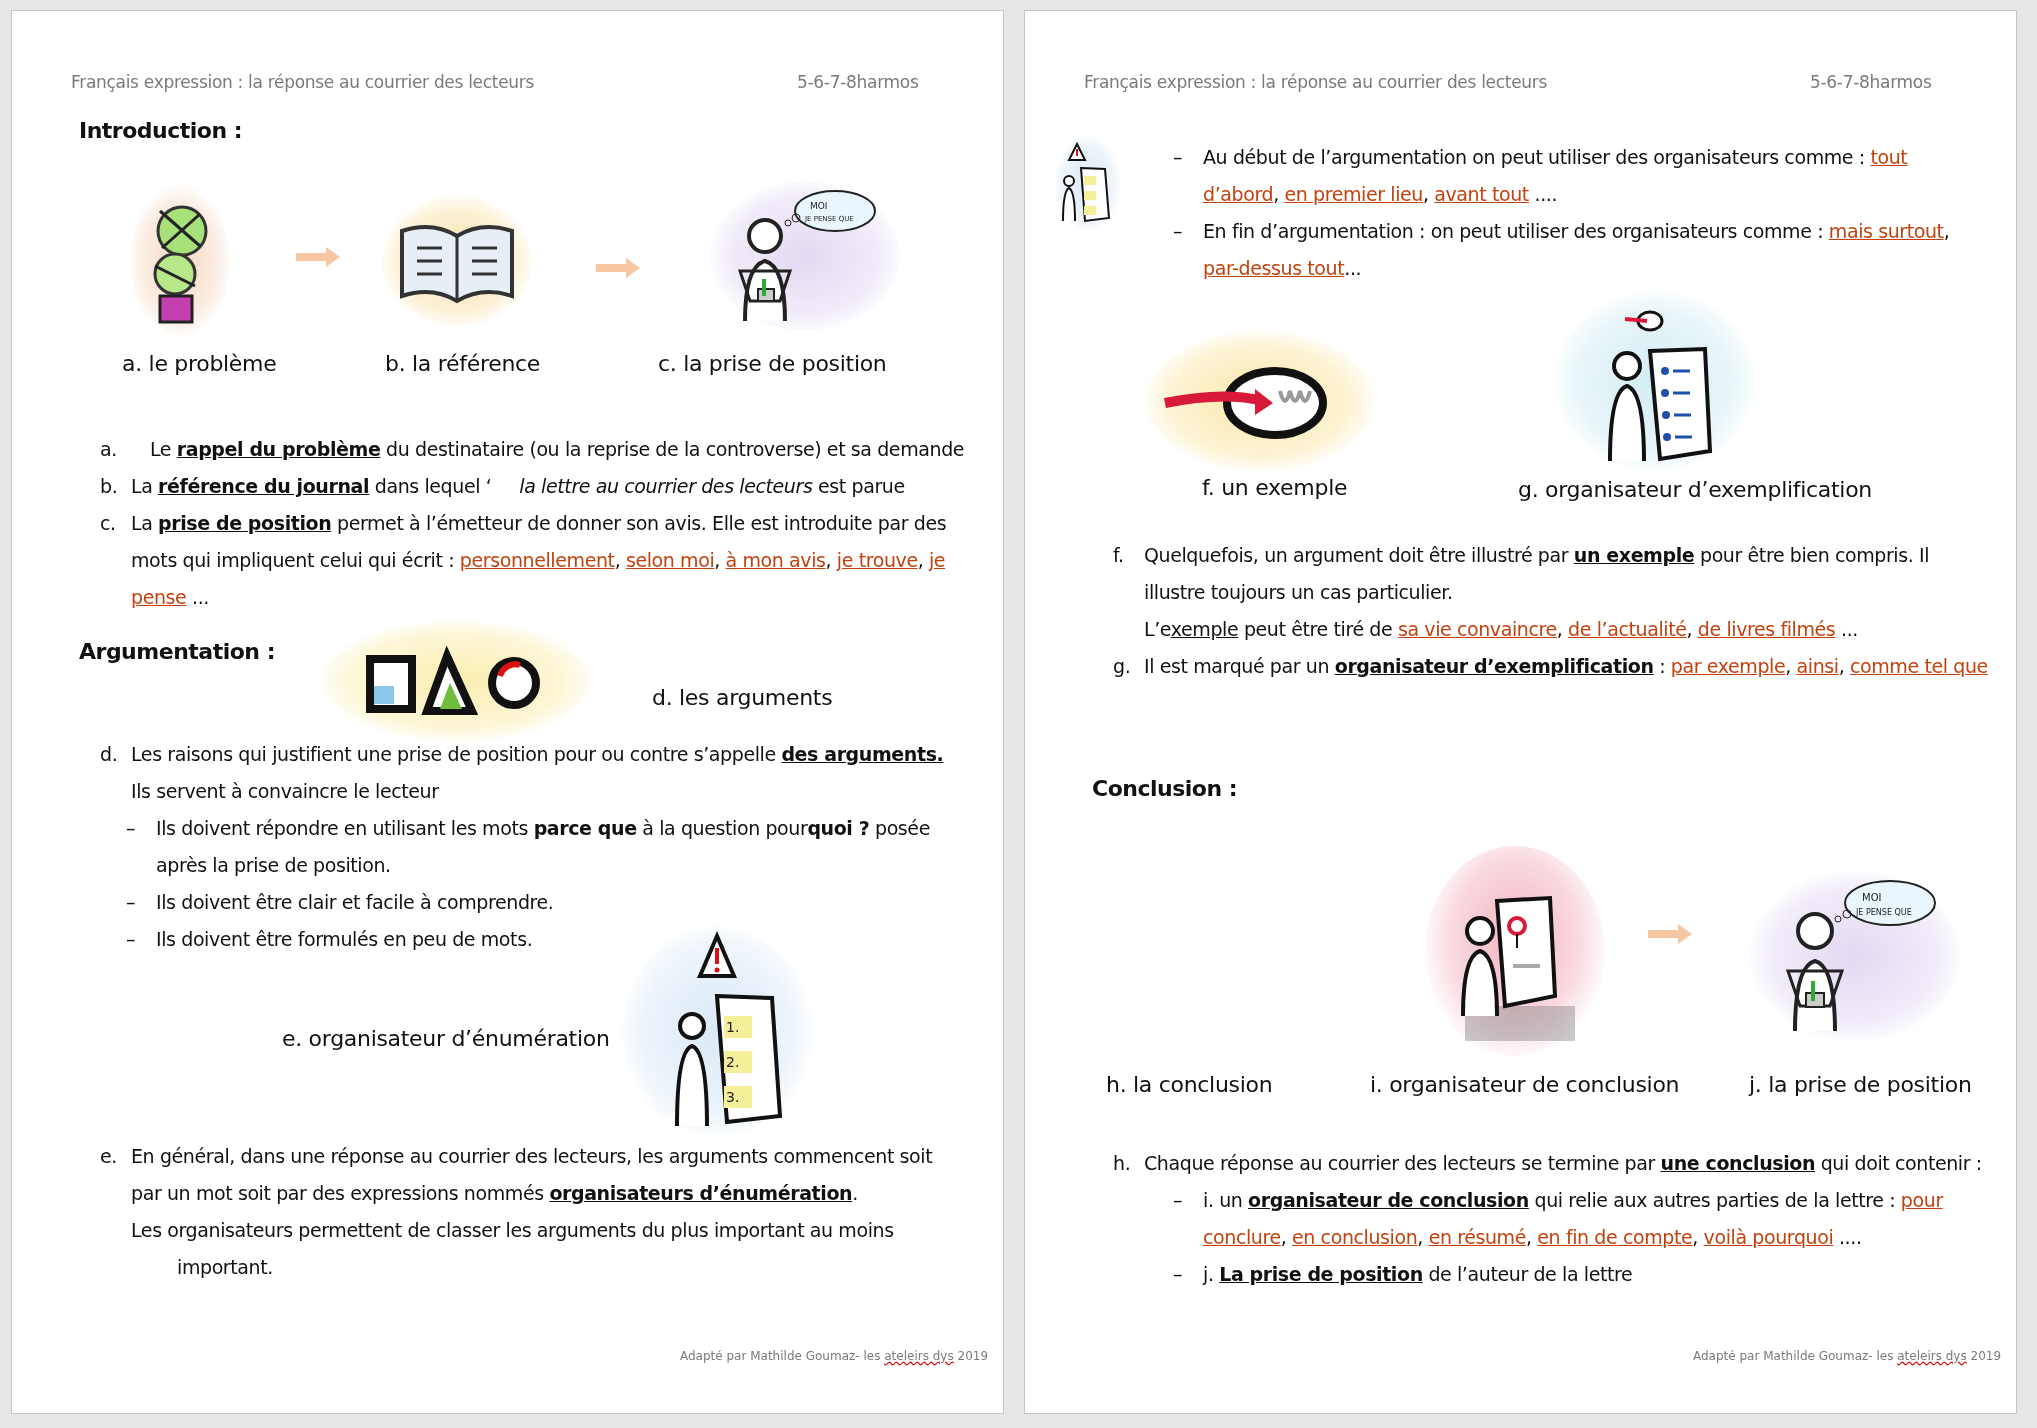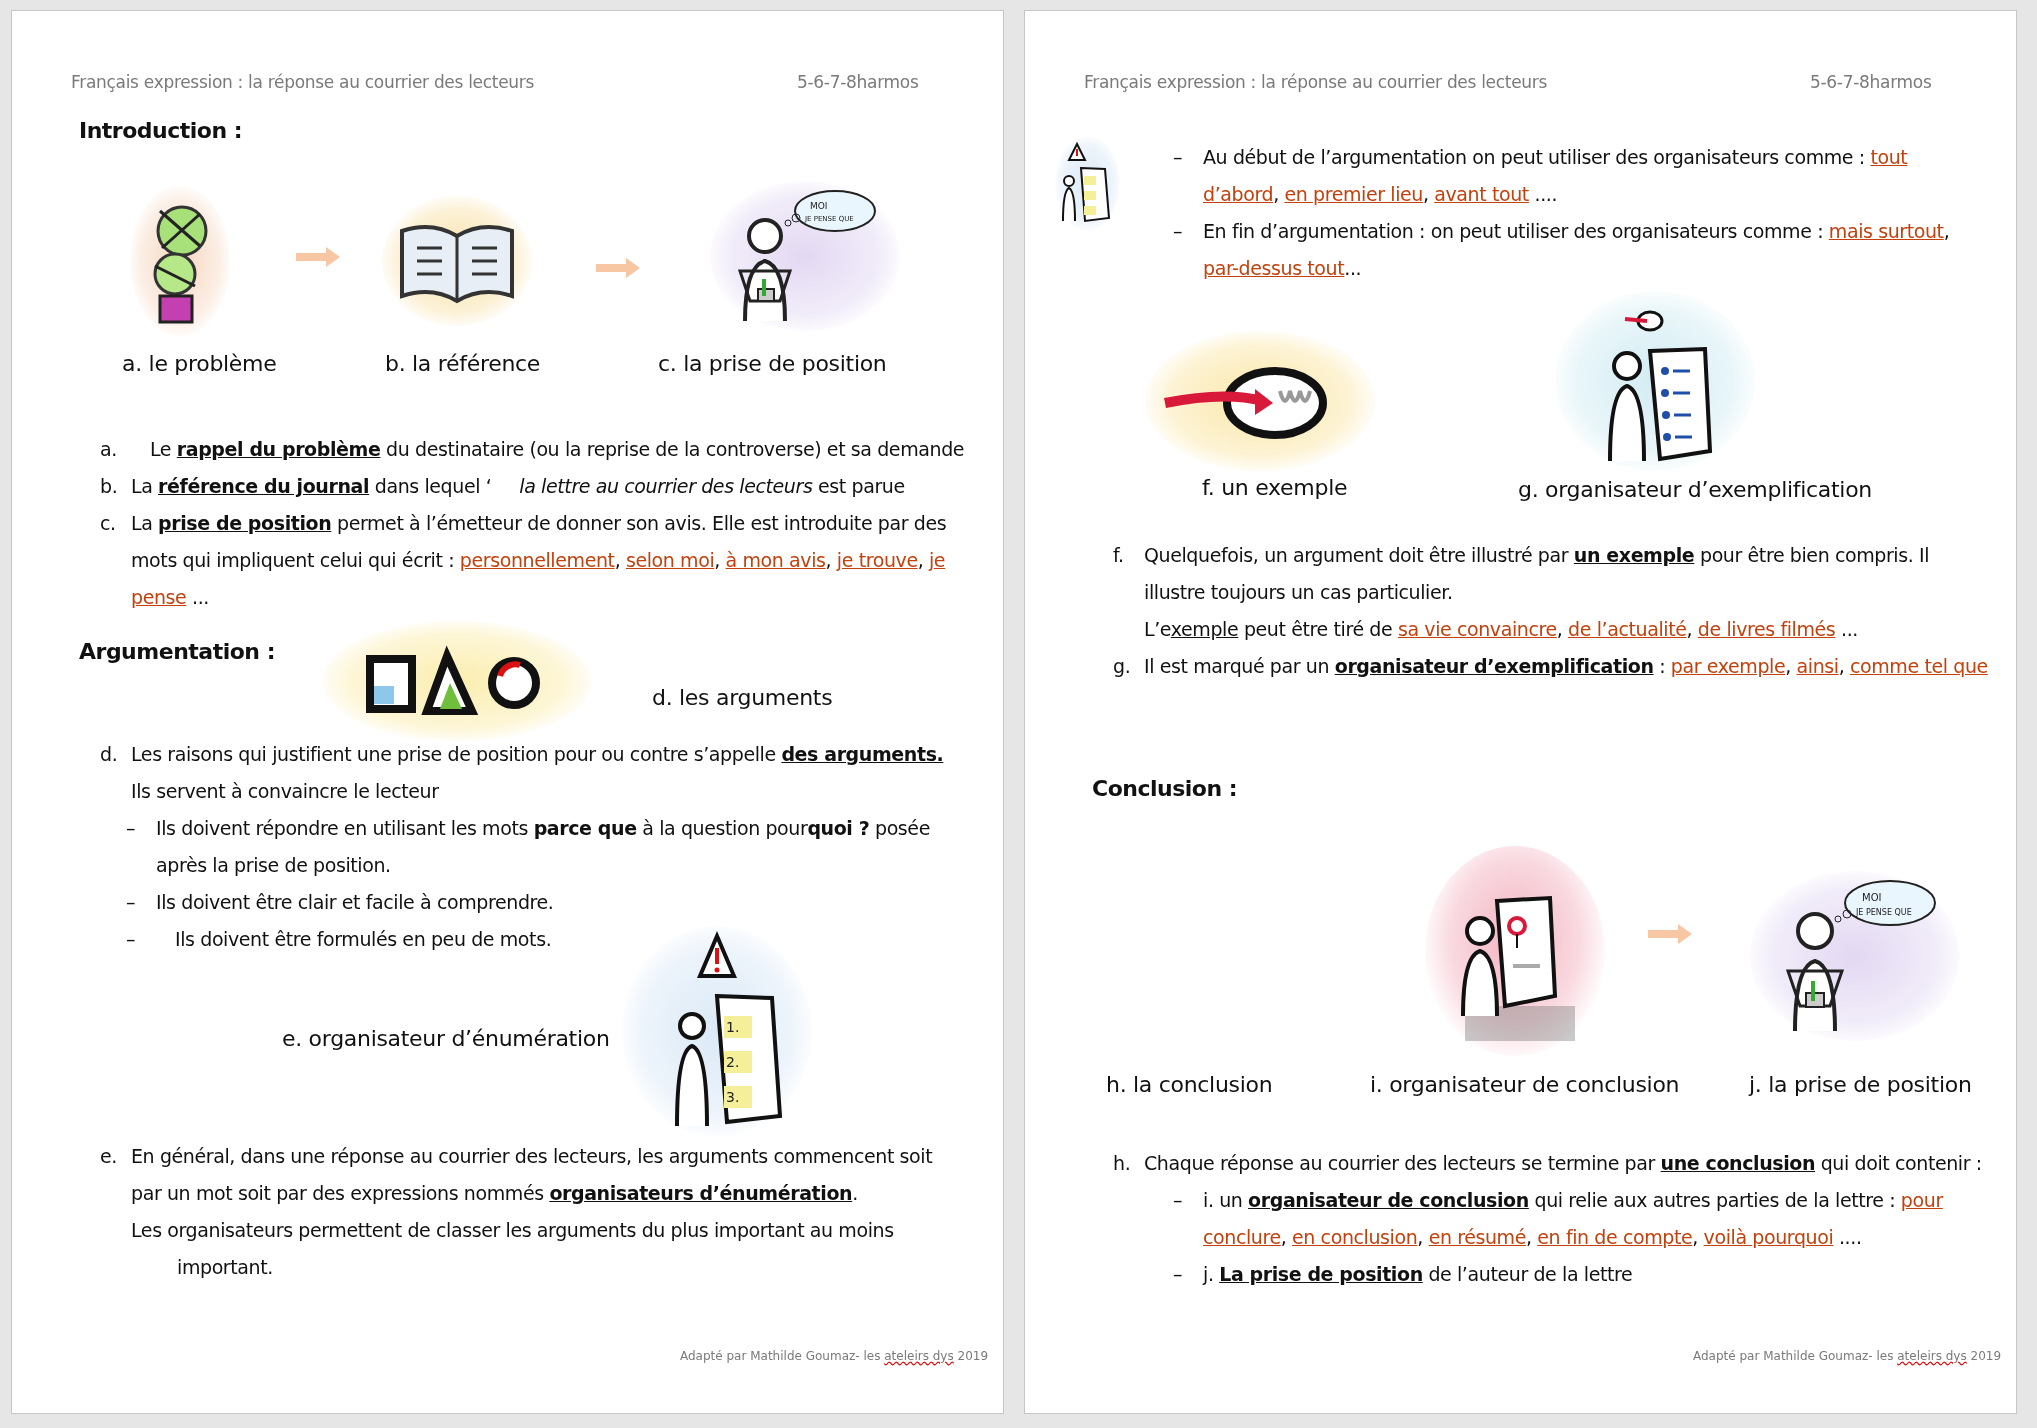--- a/index.html
+++ b/index.html
@@ -128,21 +128,21 @@
     <span>–</span>
     <span style="position:absolute; left:30px; white-space:nowrap;">
       <span>Ils doivent répondre en utilisant les mots </span><b>parce que</b><span> à la question pour</span><b>quoi ?</b><span> posée</span>
     </span>
   </div>
   <div class="abs txt" style="left:144px; top:836px;">après la prise de position.</div>
   <div class="abs txt" style="left:114px; top:873px;">
     <span>–</span><span style="position:absolute; left:30px; white-space:nowrap;">Ils doivent être clair et facile à comprendre.</span>
   </div>
   <div class="abs txt" style="left:114px; top:910px;">
-    <span>–</span><span style="position:absolute; left:30px; white-space:nowrap;margin-left:19px;">Ils doivent être formulés en peu de mots.</span>
+    <span>–</span><span style="position:absolute; left:30px; white-space:nowrap;">Ils doivent être formulés en peu de mots.</span>
   </div>
 
   <div class="illus" style="left:610px; top:915px; width:190px; height:210px; background:radial-gradient(ellipse at center, #dbe9f6 0%, #edf4fb 55%, #fff 75%);">
     <svg width="190" height="210" viewBox="0 0 190 210">
       <path d="M95 10 L112 50 L78 50 Z" fill="#fff" stroke="#111" stroke-width="4"></path>
       <line x1="95" y1="22" x2="95" y2="38" stroke="#d11" stroke-width="4"></line>
       <circle cx="95" cy="44" r="2.5" fill="#d11"></circle>
       <circle cx="70" cy="100" r="12" fill="#fff" stroke="#111" stroke-width="4"></circle>
       <path d="M55 200 Q55 125 70 120 Q85 125 85 200" fill="#fff" stroke="#111" stroke-width="4"></path>
       <path d="M95 70 L150 72 L158 190 L105 196 Z" fill="#fff" stroke="#111" stroke-width="4"></path>

